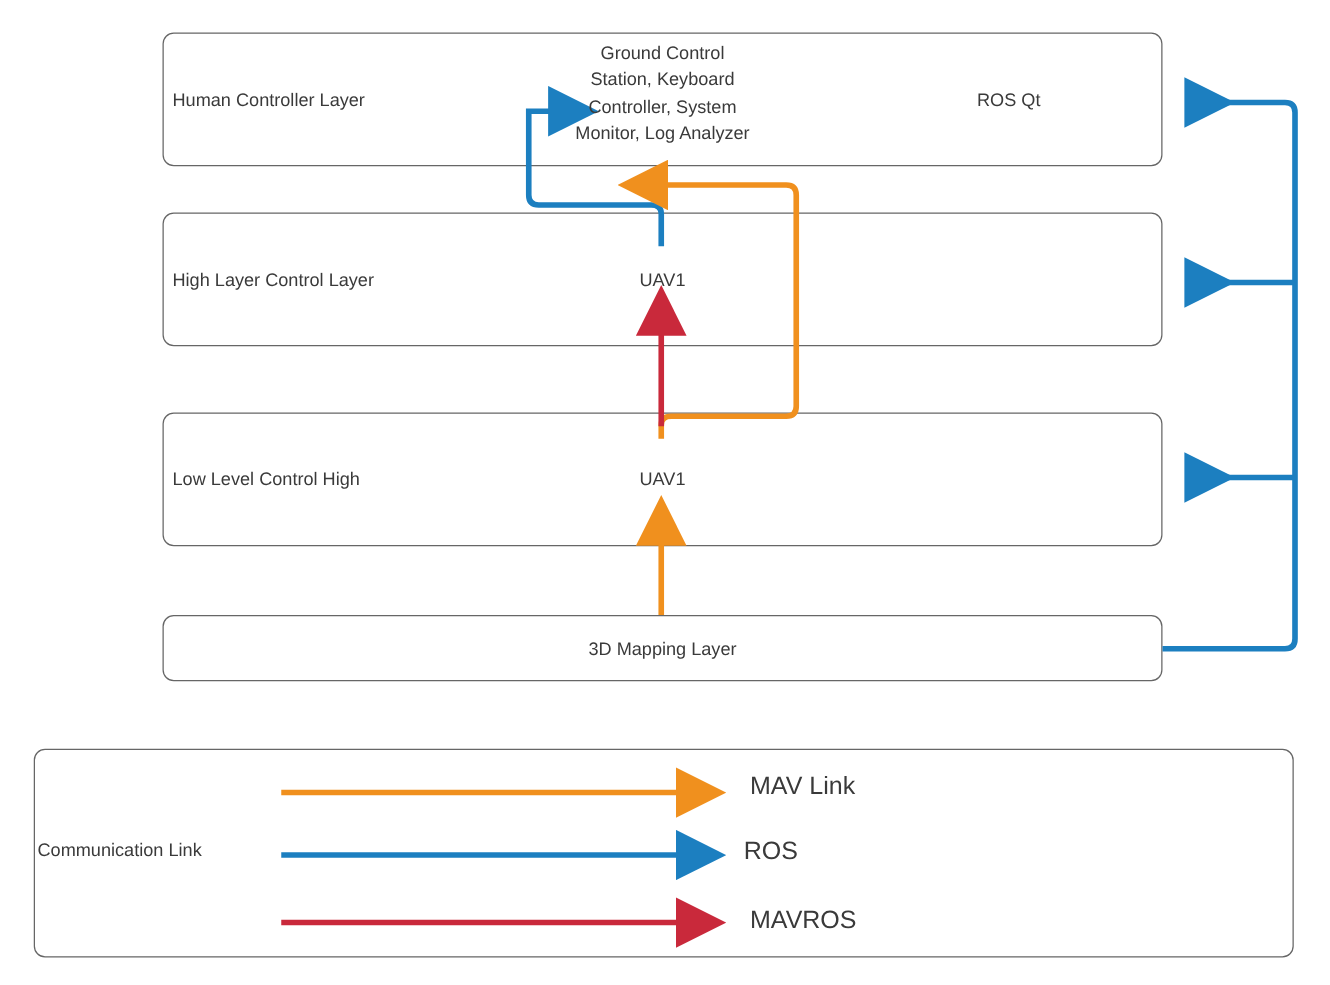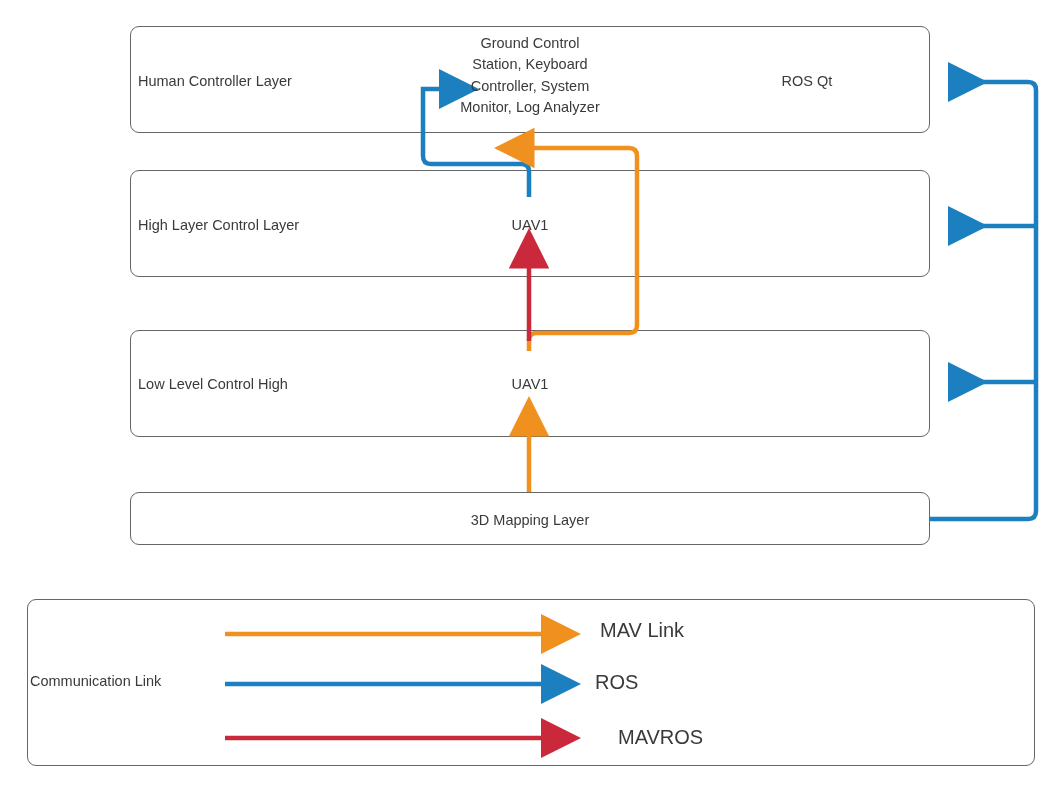--- a/index.html
+++ b/index.html
@@ -130,15 +130,15 @@
 
   <div class="layer-label" style="left:138px; top:375px;">Low Level Control High</div>
   <div class="layer-label center" style="left:530px; top:375px;">UAV1</div>
 
   <div class="layer-label center" style="left:530px; top:511px;">3D Mapping Layer</div>
 
   <div class="layer-label" style="left:30px; top:672px;">Communication Link</div>
 
   <div class="legend-label" style="left:600px; top:630px;">MAV Link</div>
   <div class="legend-label" style="left:595px; top:682px;">ROS</div>
-  <div class="legend-label" style="left:600px; top:737px;margin-left:18px;">MAVROS</div>
+  <div class="legend-label" style="left:600px; top:737px;">MAVROS</div>
 
 </div>
 
 </body></html>

